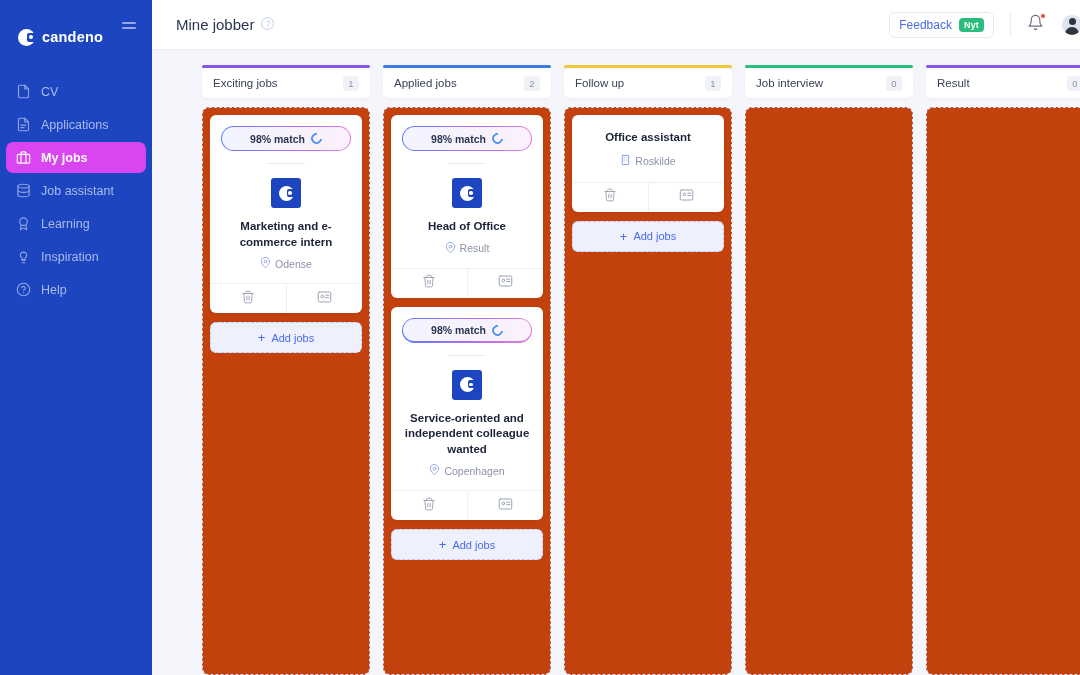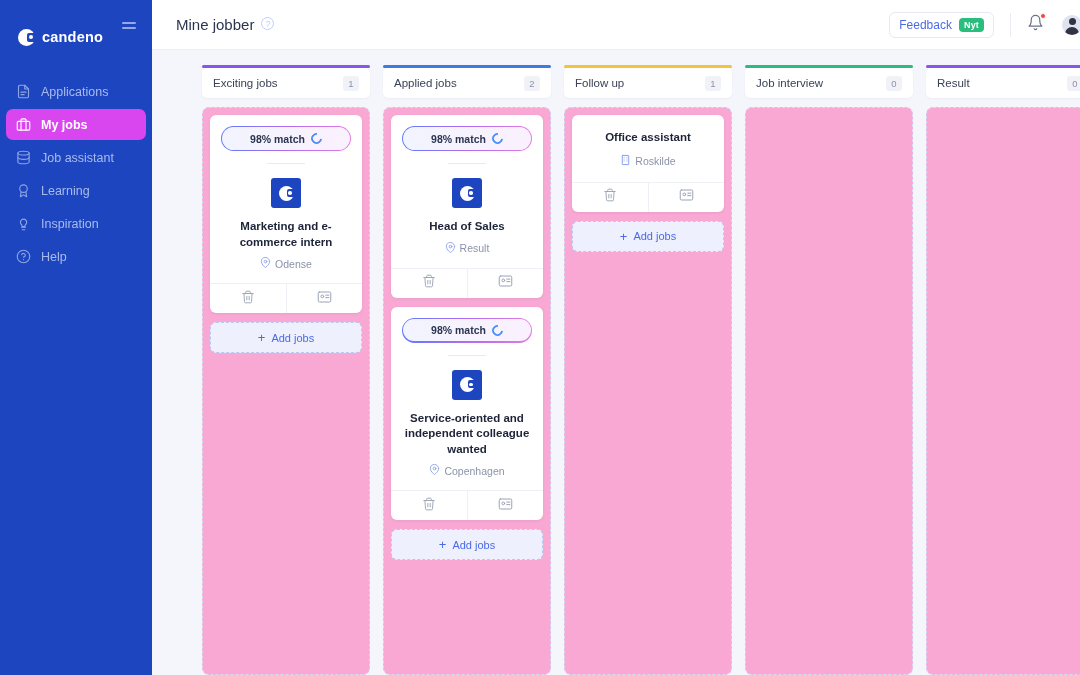--- a/index.html
+++ b/index.html
@@ -115,21 +115,21 @@
     height: 3px; border-radius: 2px; background: var(--accent, #7c5cf0);
   }
   .col-title { font-size: 11.5px; color: #3a4256; }
   .col-count {
     margin-left: auto; background: #f1f2f7; color: #8b93a8;
     font-size: 9.5px; border-radius: 3px; min-width: 16px; height: 15px;
     display: flex; align-items: center; justify-content: center; padding: 0 4px;
   }
   .col-body {
     flex: 1; border: 1.5px dashed #d3dbf5; border-radius: 7px;
-    background: #f9a8d4; padding: 7px; display: flex; flex-direction: column;
+    background: #c2410c; padding: 7px; display: flex; flex-direction: column;
     gap: 9px; overflow: hidden;
   }
 
   
   .card {
     background: #fff; border-radius: 6px;
     box-shadow: 0 1px 3px rgba(40,50,90,.09);
     overflow: hidden; flex: 0 0 auto;
   }
   .card-inner { padding: 11px 11px 13px 11px; display: flex; flex-direction: column; align-items: center; }
@@ -201,20 +201,29 @@
       <div class="brand">
         <span class="brand-mark"></span>
         <span class="brand-name">candeno</span>
       </div>
       <span class="collapse-icon">
           <i></i>
           <i></i>
         </span>
     </div>
     <nav class="sb-nav" id="sb-nav">
+        <div class="nav-item">
+          <span class="nav-ico">
+            <svg class="nav-ico" width="15" height="15" viewBox="0 0 24 24" fill="none" stroke="#8fa5e3" stroke-width="1.8" stroke-linecap="round" stroke-linejoin="round">
+              <path d="M14 2H6a2 2 0 0 0-2 2v16a2 2 0 0 0 2 2h12a2 2 0 0 0 2-2V8z"></path>
+              <polyline points="14 2 14 8 20 8"></polyline>
+            </svg>
+          </span>
+          <span>CV</span>
+        </div>
         <div class="nav-item">
           <span class="nav-ico">
             <svg class="nav-ico" width="15" height="15" viewBox="0 0 24 24" fill="none" stroke="#8fa5e3" stroke-width="1.8" stroke-linecap="round" stroke-linejoin="round">
               <path d="M14 2H6a2 2 0 0 0-2 2v16a2 2 0 0 0 2 2h12a2 2 0 0 0 2-2V8z"></path>
               <polyline points="14 2 14 8 20 8"></polyline>
               <line x1="8" y1="13" x2="16" y2="13"></line>
               <line x1="8" y1="17" x2="13" y2="17"></line>
             </svg>
           </span>
           <span>Applications</span>
@@ -360,21 +369,21 @@
                 <div class="match-pill">
                   <div class="match-pill-in">
                     <span class="match-text">98% match</span>
                     <span class="ring"></span>
                   </div>
                 </div>
                 <div class="card-sep"></div>
                 <div class="logo-sq">
                   <span class="logo-c"></span>
                 </div>
-                <div class="card-title">Head of Sales</div>
+                <div class="card-title">Head of Office</div>
                 <div class="card-loc">
                   <span><svg width="11" height="11" viewBox="0 0 24 24" fill="none" stroke="#8fa3e8" stroke-width="2" stroke-linecap="round" stroke-linejoin="round">
                       <path d="M21 10c0 7-9 13-9 13s-9-6-9-13a9 9 0 0 1 18 0z"></path>
                       <circle cx="12" cy="10" r="3"></circle>
                     </svg></span>
                   <span>Result</span>
                 </div>
               </div>
               <div class="card-foot">
                 <div class="foot-btn">

